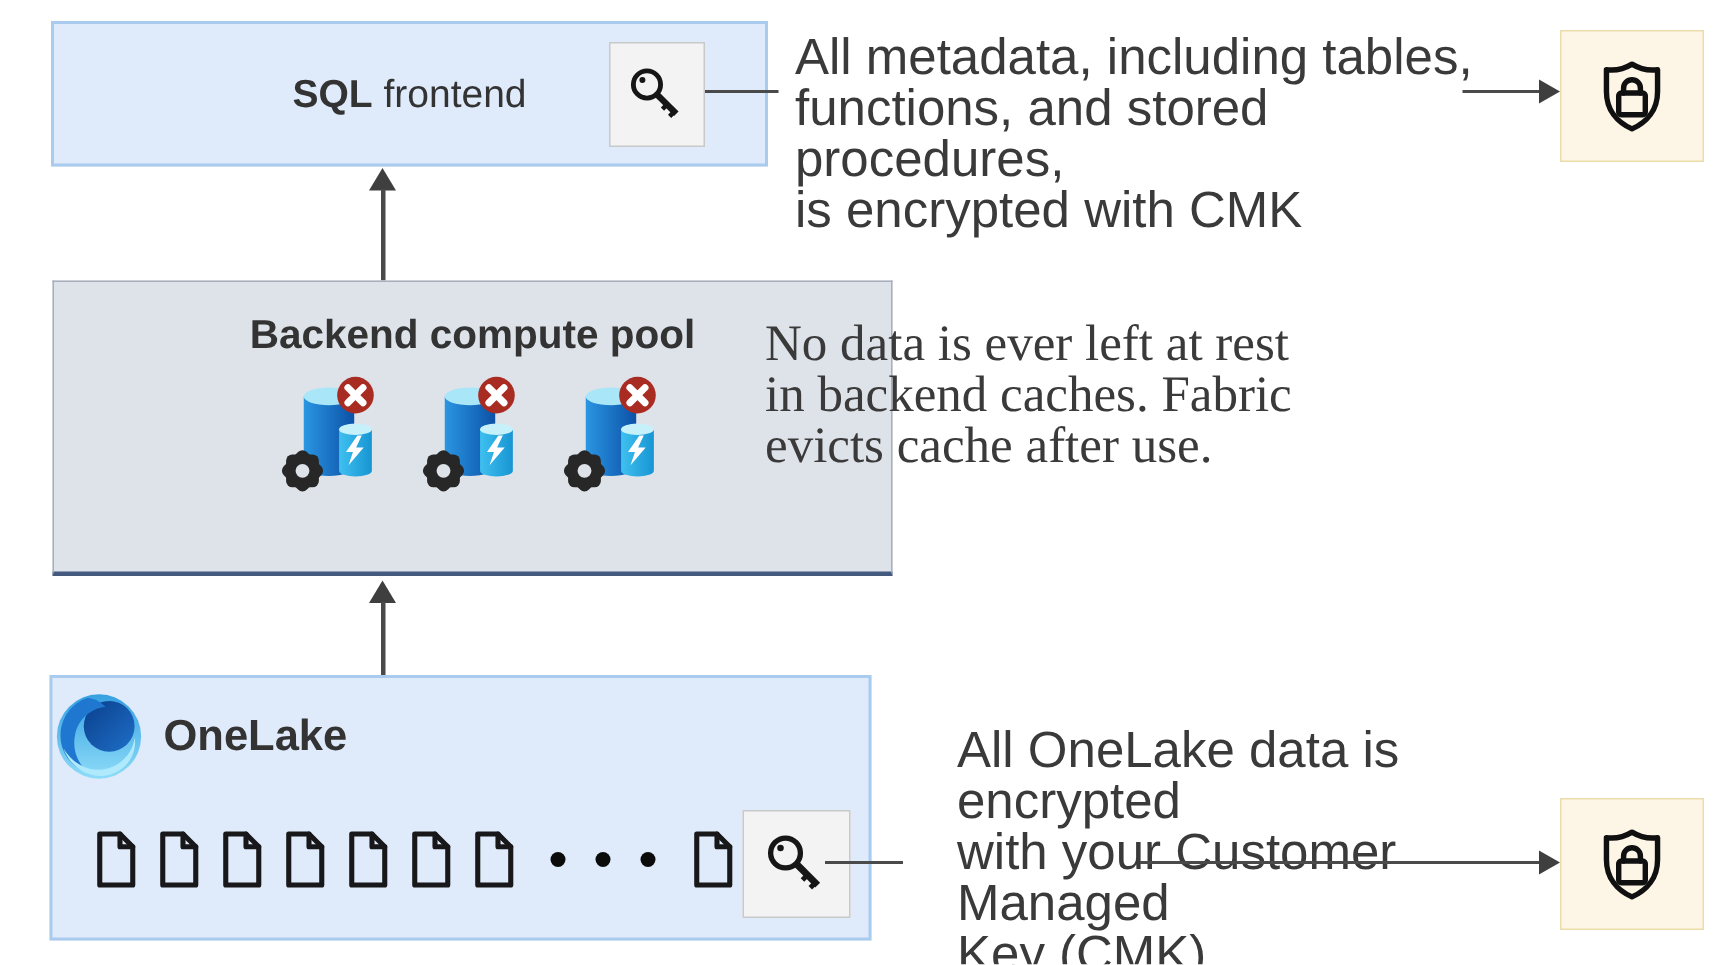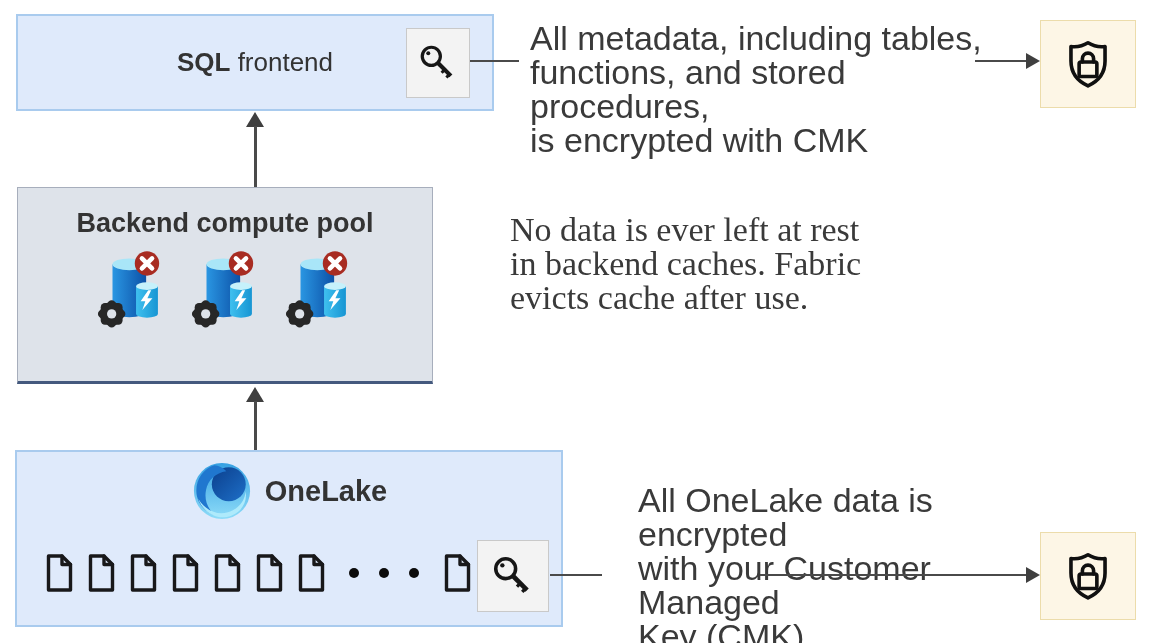--- a/index.html
+++ b/index.html
@@ -1,27 +1,27 @@
 <!DOCTYPE html>
 <html><head>
 <meta charset="utf-8">
 <style>
   html,body{margin:0;padding:0;background:#fff;}
   .canvas{position:relative;width:1154px;height:643px;font-family:"Liberation Sans",sans-serif;color:#3a3a3a;overflow:hidden;background:#fff;}
-  .box{position:absolute;box-sizing:border-box;}
+  .box{position:absolute;box-sizing:border-box;margin-left:18px;}
   .blue{background:#dfeafb;border:2px solid #a9cbee;}
   .gray{background:#dee3ea;border:1px solid #a7aebc;border-bottom:3px solid #44597e;}
   .sql-box{left:16px;top:14px;width:478px;height:97px;display:flex;align-items:center;justify-content:center;}
   .sql-title{font-size:26px;color:#333;}
   .sql-title .strong{font-weight:700;}
-  .backend-box{left:17px;top:187px;width:416px;height:197px;text-align:center;}
+  .backend-box{left:17px;top:187px;width:560px;height:197px;text-align:center;}
   .backend-title{margin-top:20px;font-size:27px;font-weight:700;color:#333;}
   .icons-row{margin-top:10px;display:flex;justify-content:center;gap:20px;}
   .onelake-box{left:15px;top:450px;width:548px;height:177px;}
-  .logo-row{position:absolute;top:8px;left:0;width:100%;display:flex;align-items:center;justify-content:center;gap:12px;}
+  .logo-row{position:absolute;top:8px;left:0;width:100%;display:flex;align-items:center;justify-content:flex-start;gap:12px;}
   .onelake-title{font-size:29px;font-weight:700;color:#333;}
   .docs-row{position:absolute;left:26px;top:100px;display:flex;align-items:center;gap:10px;}
   .dot{width:10px;height:10px;border-radius:50%;background:#0b0b0b;margin:0 5px;}
   .dot.first{margin-left:12px;}
   .dot.last{margin-right:12px;}
   .key-btn{position:absolute;background:#f3f3f3;border:1px solid #c9c9c9;display:flex;align-items:center;justify-content:center;box-sizing:border-box;}
   .key-top{left:406px;top:28px;width:64px;height:70px;}
   .key-bottom{left:460px;top:88px;width:72px;height:72px;}
   .shield-box{position:absolute;width:96px;height:88px;background:#fdf6e6;border:1px solid #ecdcab;display:flex;align-items:center;justify-content:center;box-sizing:border-box;}
   .shield-top{left:1040px;top:20px;}

